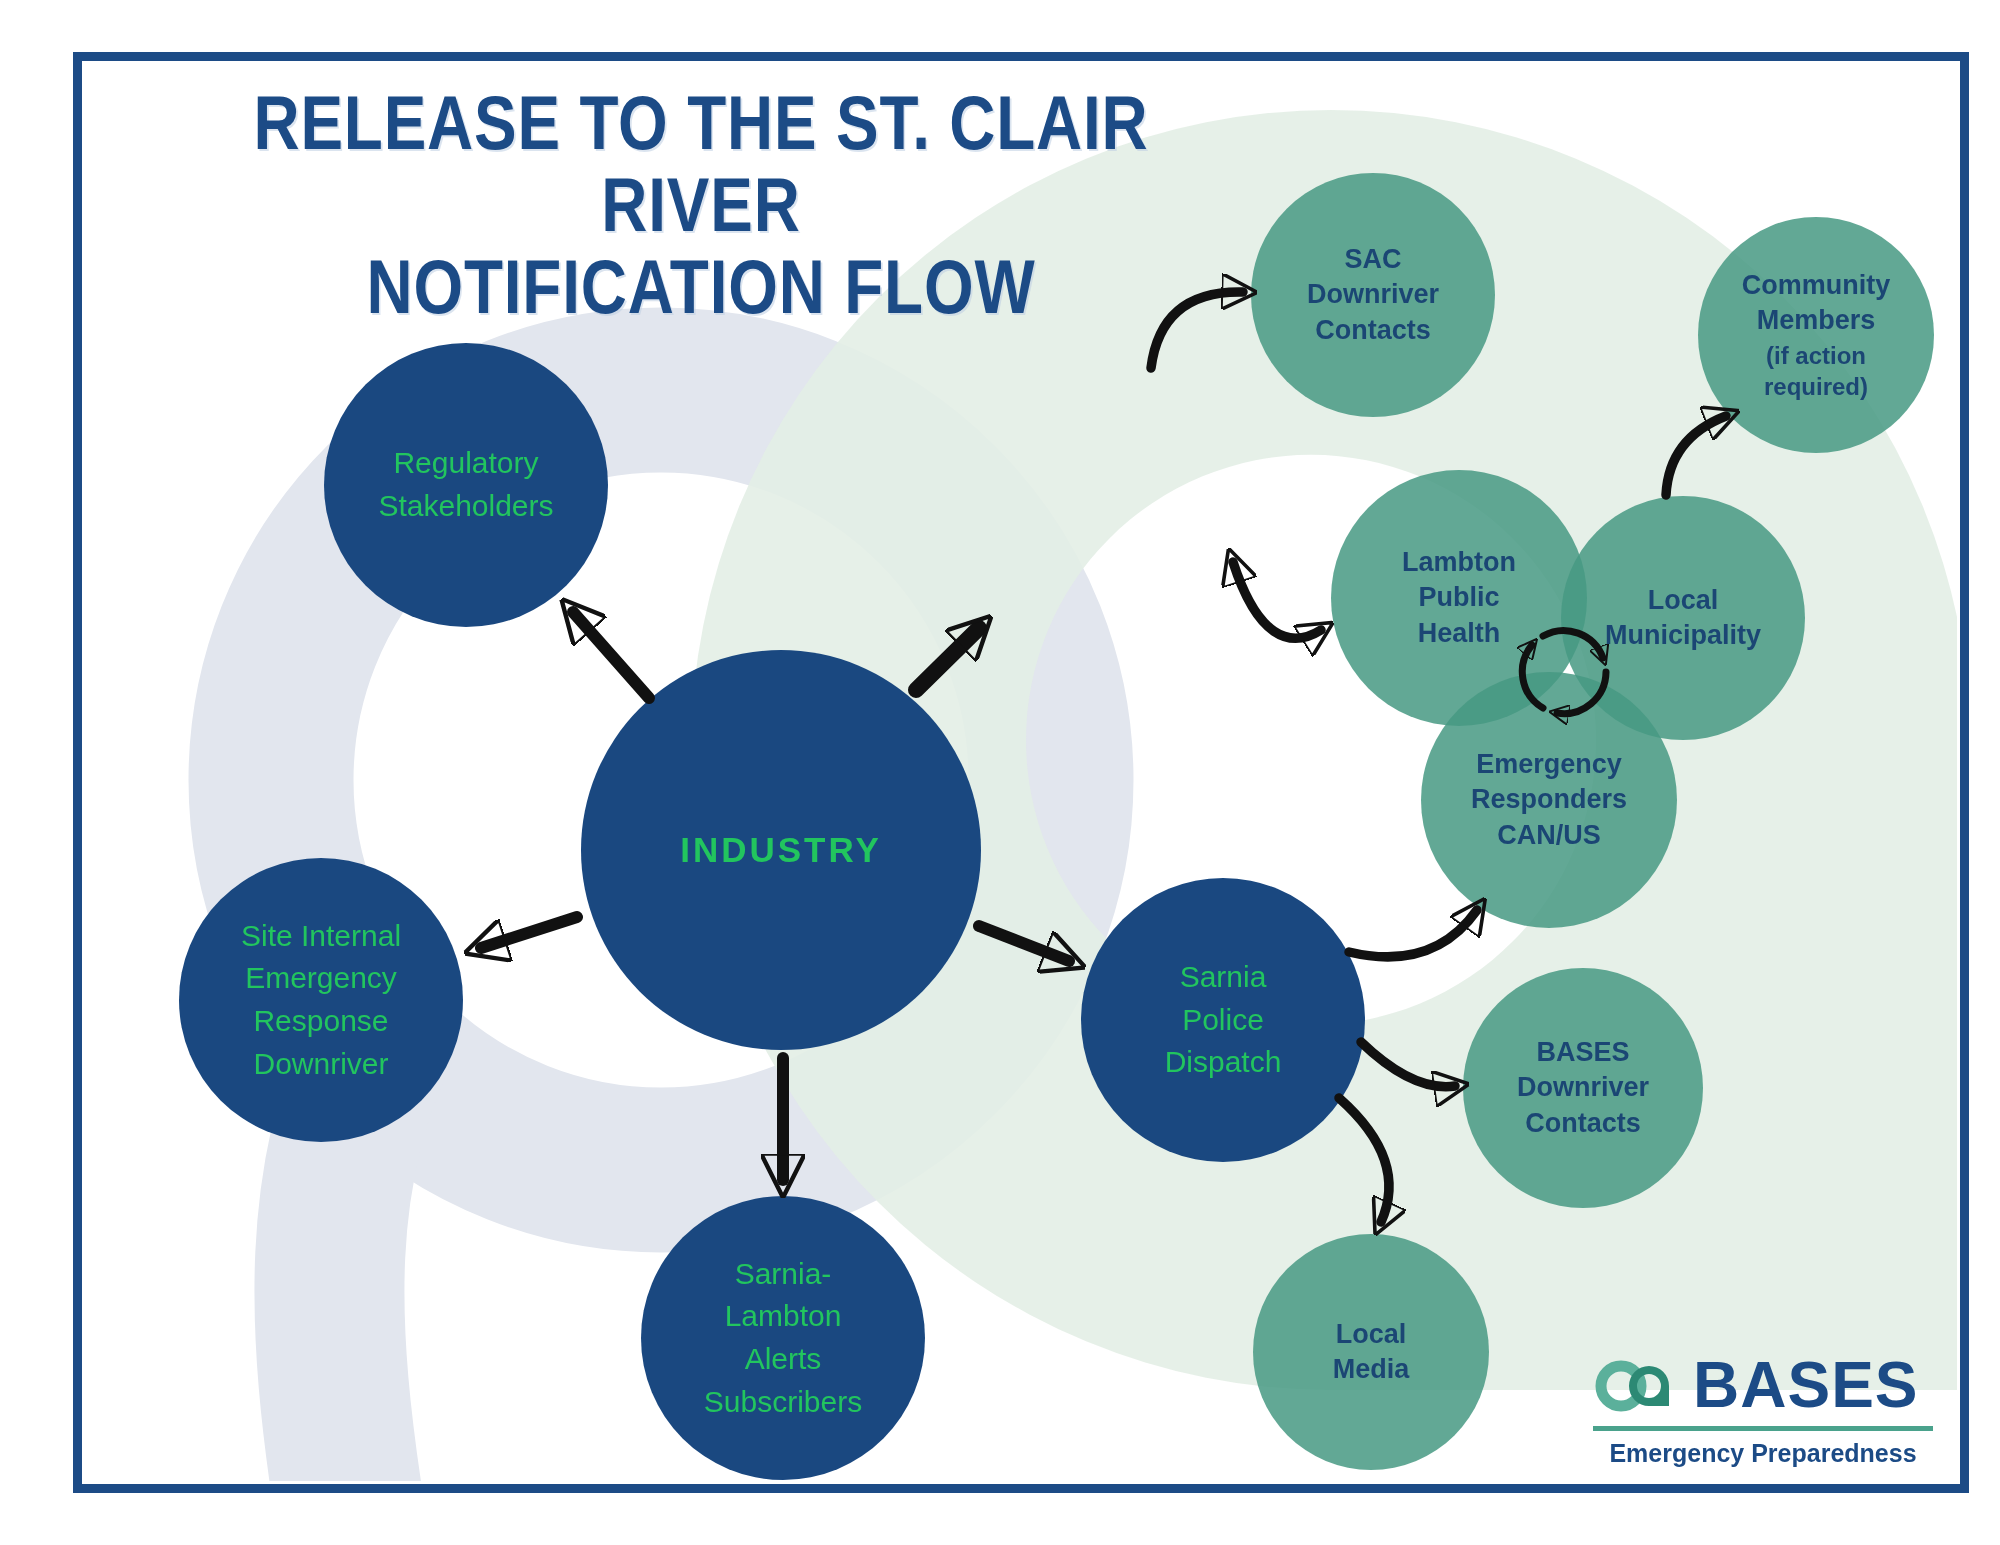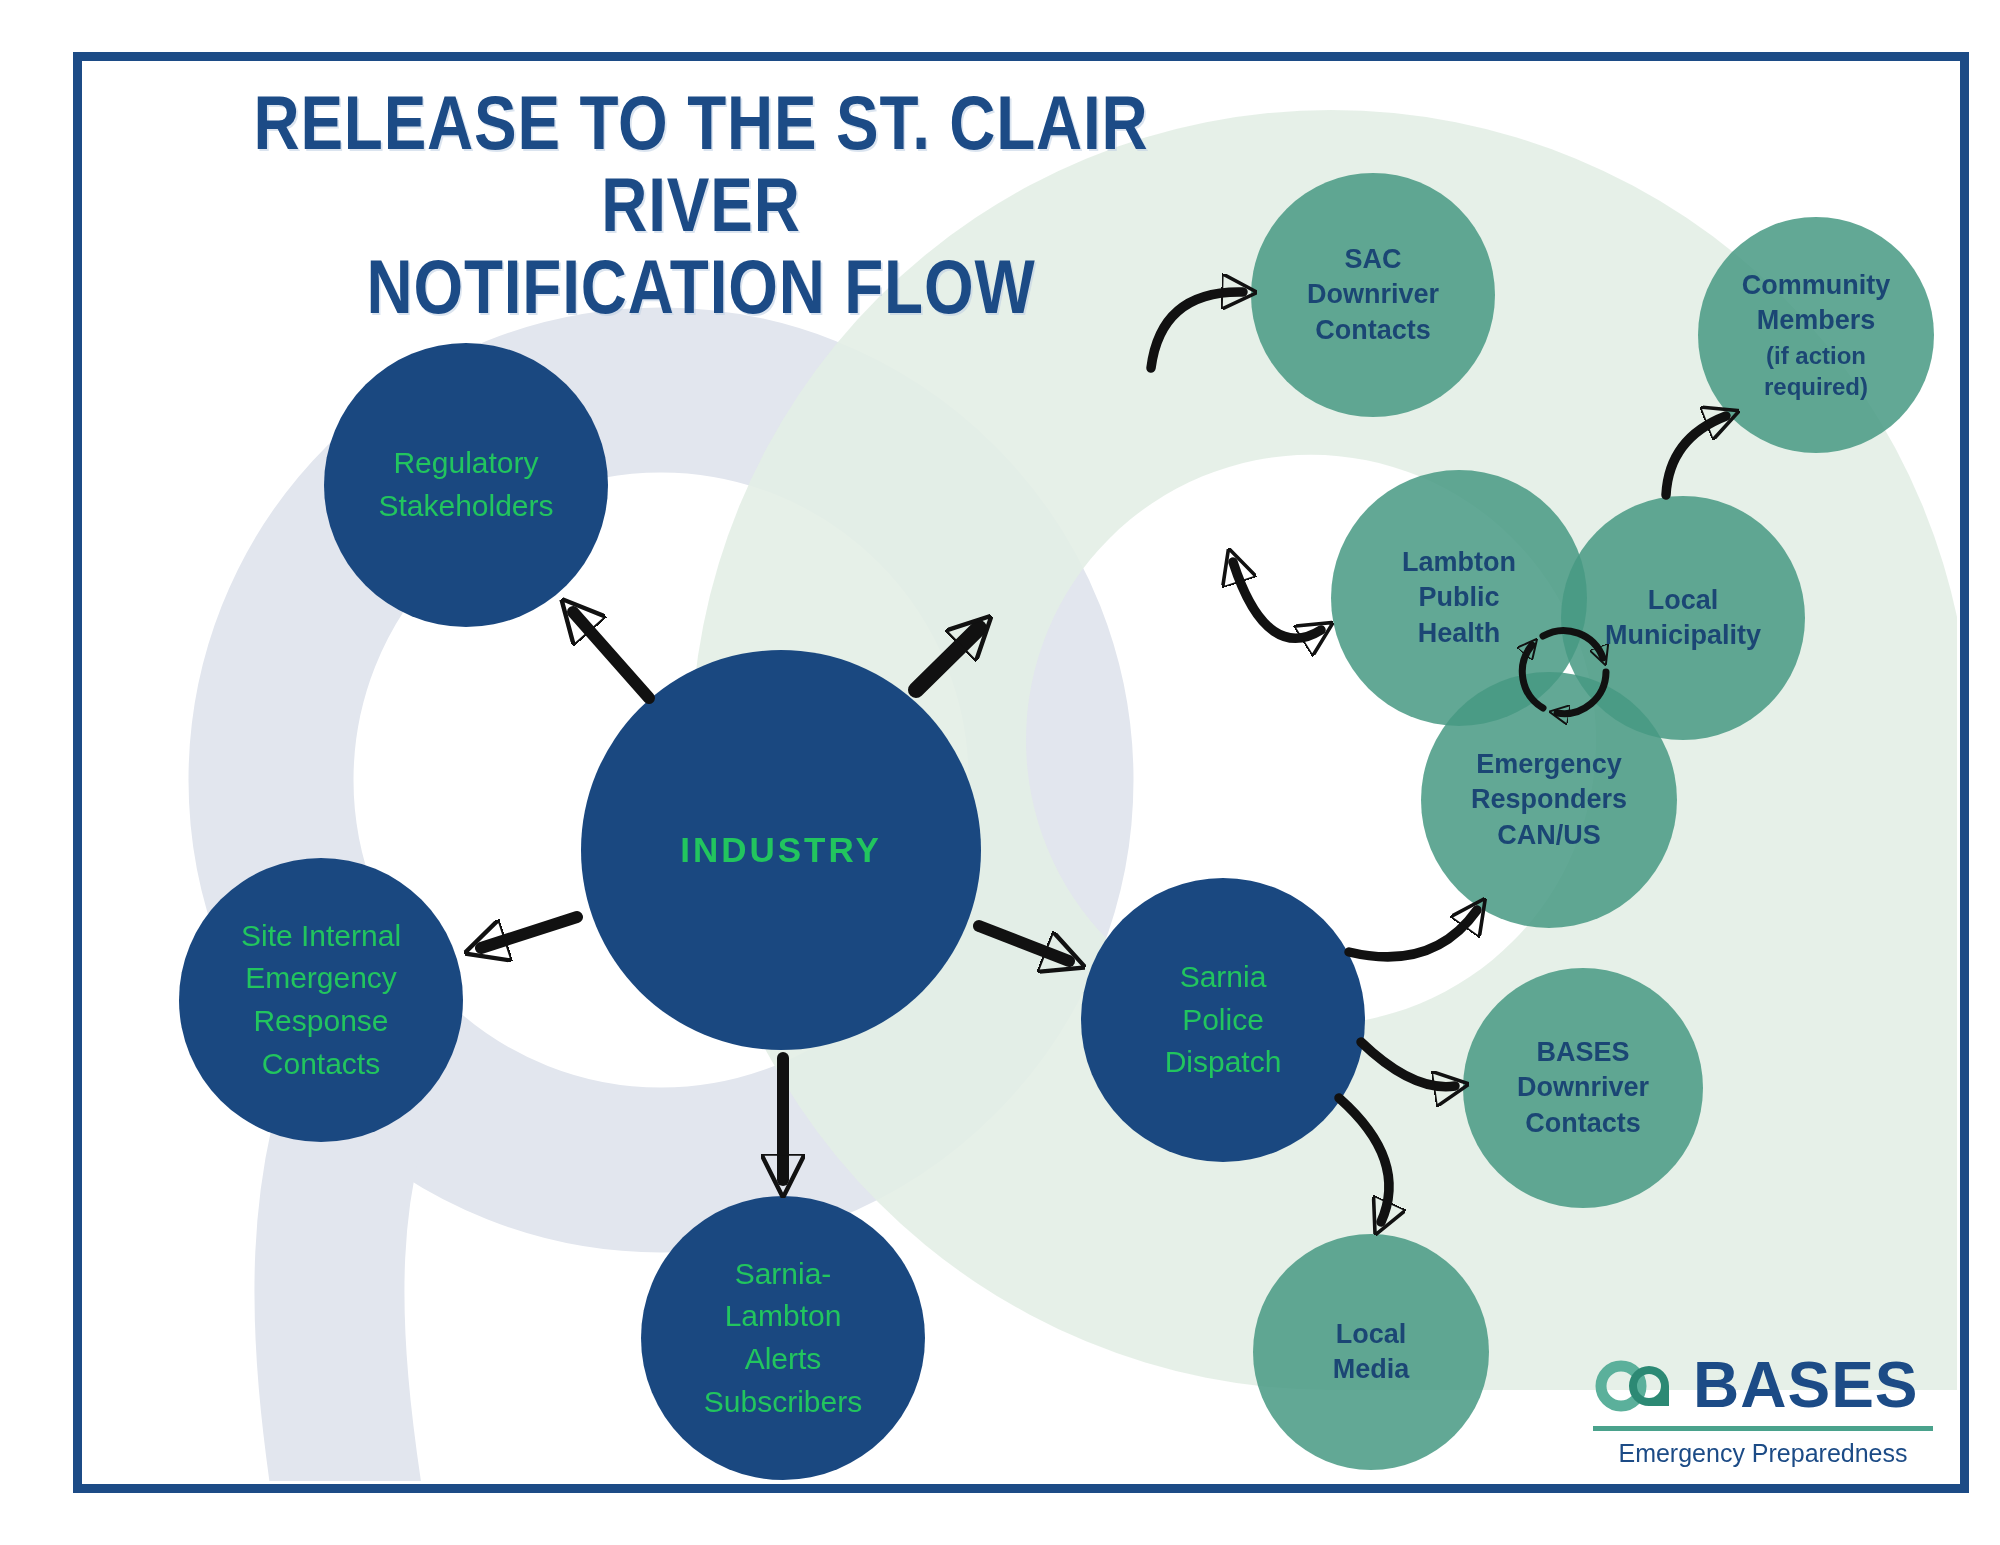--- a/index.html
+++ b/index.html
@@ -54,21 +54,21 @@
   .arrows path{fill:none;stroke:var(--arrow);stroke-linecap:round;}
   .a-bold{stroke-width:12px;}
   .a-xbold{stroke-width:16px;}
   .a-curve{stroke-width:9.5px;}
   .a-cycle{stroke-width:7px;}
 
   .logo{position:absolute;right:88px;top:1352px;width:340px;z-index:2;color:var(--title-navy);}
   .logo-row{display:flex;align-items:center;justify-content:flex-start;gap:8px;}
   .logo-brand{font-size:64px;font-weight:700;letter-spacing:1px;line-height:1;}
   .logo-rule{height:5px;background:#4aa28c;margin-top:8px;width:100%;}
-  .logo-tagline{text-align:center;font-size:25px;font-weight:400;margin-top:8px;}
+  .logo-tagline{text-align:center;font-size:25px;font-weight:700;margin-top:8px;}
 </style>
 </head>
 <body>
 
 <div class="canvas">
 
   <svg class="watermark" width="2000" height="1545" viewBox="0 0 2000 1545">
     <defs>
       <clipPath id="frameClip">
           <rect x="64" y="64" width="1872" height="1417"></rect>
@@ -92,21 +92,21 @@
     <span class="lbl">INDUSTRY</span>
   </div>
   <div class="node navy n-regulatory">
     <span class="lbl">Regulatory
 Stakeholders</span>
   </div>
   <div class="node navy n-site">
     <span class="lbl">Site Internal
 Emergency
 Response
-Contacts</span>
+Downriver</span>
   </div>
   <div class="node navy n-police">
     <span class="lbl">Sarnia
 Police
 Dispatch</span>
   </div>
   <div class="node navy n-alerts">
     <span class="lbl">Sarnia-
 Lambton
 Alerts

